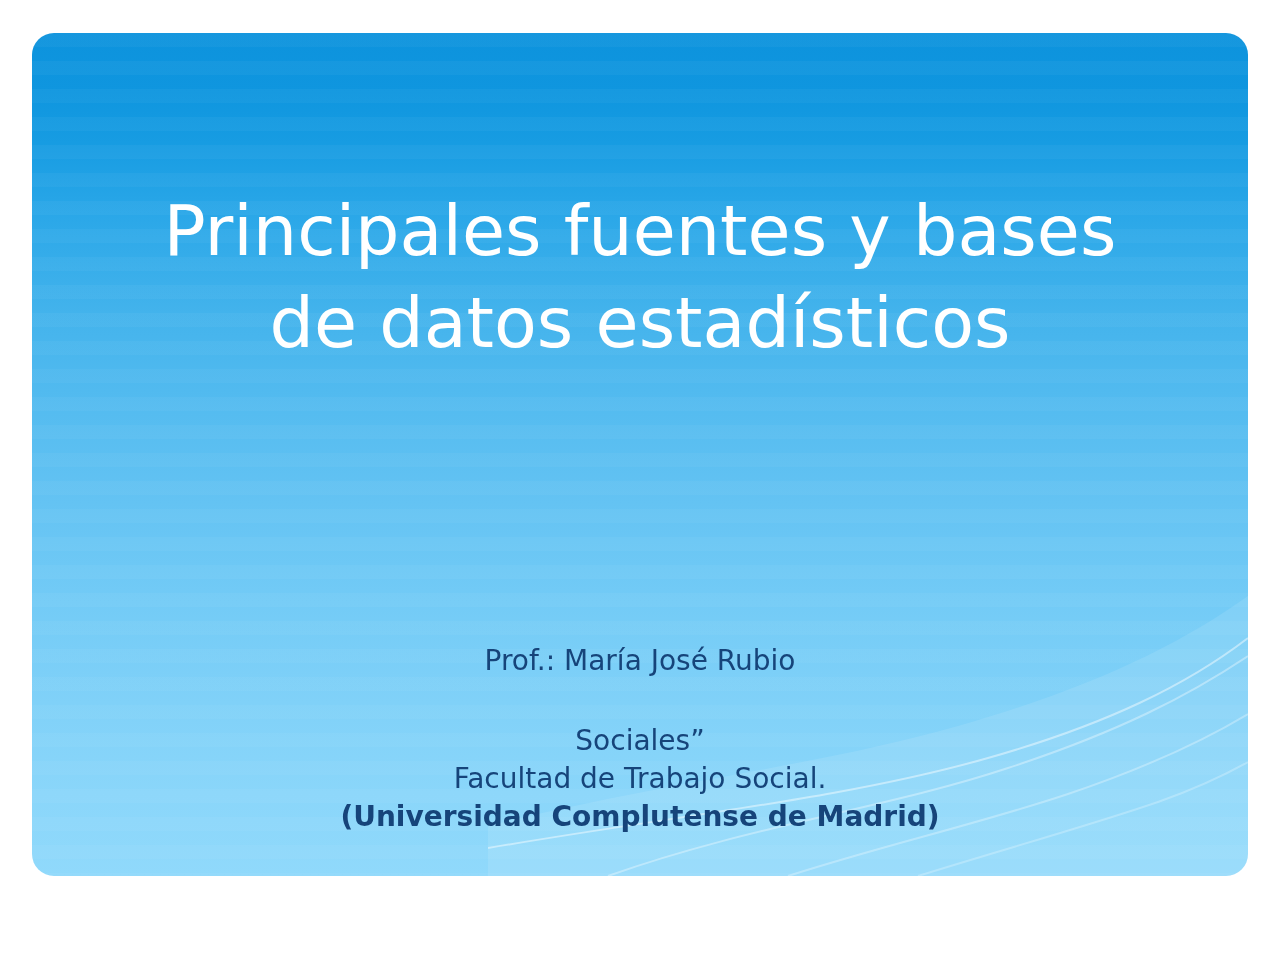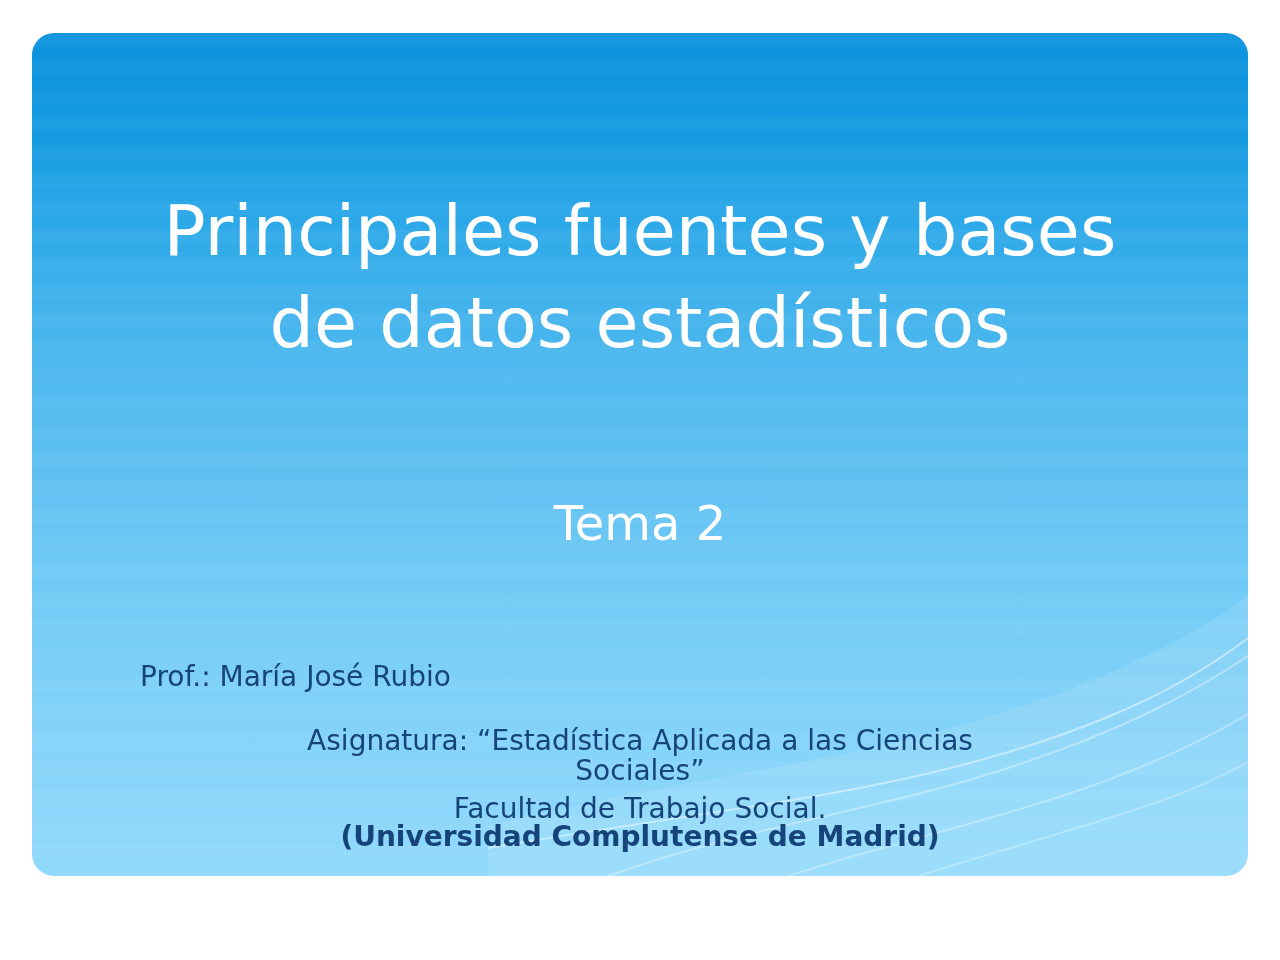--- a/index.html
+++ b/index.html
@@ -100,24 +100,24 @@
     font-size: 48px;
     line-height: 1.2;
     font-weight: normal;
   }
 
   .byline {
     position: absolute;
     left: 140px;
     top: 643px;
     width: 1000px;
+    text-align: center;
     color: #16447a;
     font-size: 28px;
     line-height: 1.3;
-    margin-top: 16px;
   }
 
   .course-block {
     position: absolute;
     left: 100px;
     top: 727px;
     width: 1080px;
     text-align: center;
     color: #16447a;
     font-size: 28px;
@@ -126,21 +126,21 @@
 
   .course-block .line {
     display: block;
     padding: 0;
     margin: 0;
   }
 
   .course-block .l1 { line-height: 1.0; margin-bottom: 2px; }
   .course-block .l2 { line-height: 1.0; margin-bottom: 10px; }
   .course-block .l3 { line-height: 1.0; margin-bottom: 10px; }
-  .course-block .l4 { line-height: 1.0; }
+  .course-block .l4 { line-height: 1.0; margin-bottom: 10px; }
   .course-block .l5 { line-height: 1.0; font-weight: bold; }
 </style>
 </head>
 <body>
 
 <div id="slide">
 
   <div id="panel">
     <svg id="swoosh" viewBox="0 0 760 300" preserveAspectRatio="none">
       <path d="M0,250 C180,205 330,190 470,150 C600,113 690,70 760,20 L760,300 L0,300 Z" fill="rgba(255,255,255,0.10)"></path>
@@ -148,25 +148,23 @@
       <path d="M120,300 C260,250 400,232 520,192 C630,156 700,120 760,80" fill="none" stroke="rgba(255,255,255,0.35)" stroke-width="2"></path>
       <path d="M300,300 C400,268 490,248 580,218 C660,191 720,162 760,138" fill="none" stroke="rgba(255,255,255,0.30)" stroke-width="2"></path>
       <path d="M430,300 C520,272 600,250 670,226 C715,210 742,196 760,186" fill="none" stroke="rgba(255,255,255,0.25)" stroke-width="2"></path>
     </svg>
   </div>
 
   <div id="content">
 
     <div class="title">Principales fuentes y bases de datos estadísticos</div>
 
-    <div class="subtitle">Tema 2</div>
 
     <div class="byline">Prof.: María José Rubio</div>
 
     <div class="course-block">
-      <span class="line l1">Asignatura: “Estadística Aplicada  a las Ciencias</span>
       <span class="line l2">Sociales”</span>
       <span class="line l4">Facultad de Trabajo Social.</span>
       <span class="line l5">(Universidad Complutense de Madrid)</span>
     </div>
 
   </div>
 </div>
 
 </body></html>

